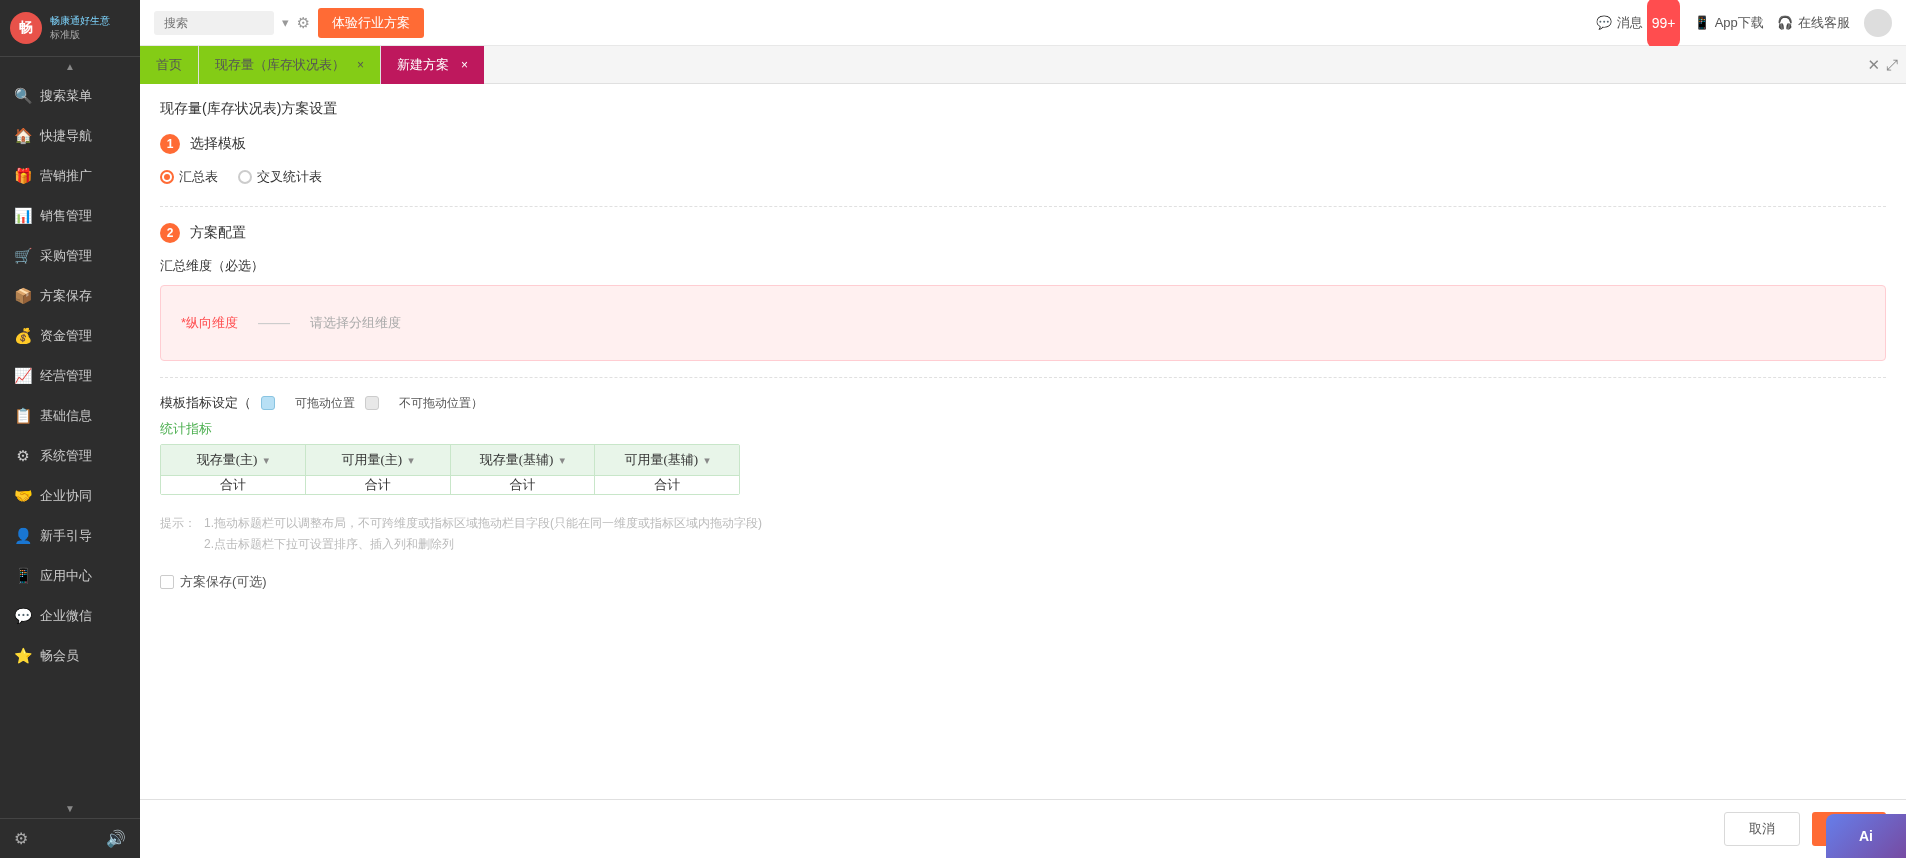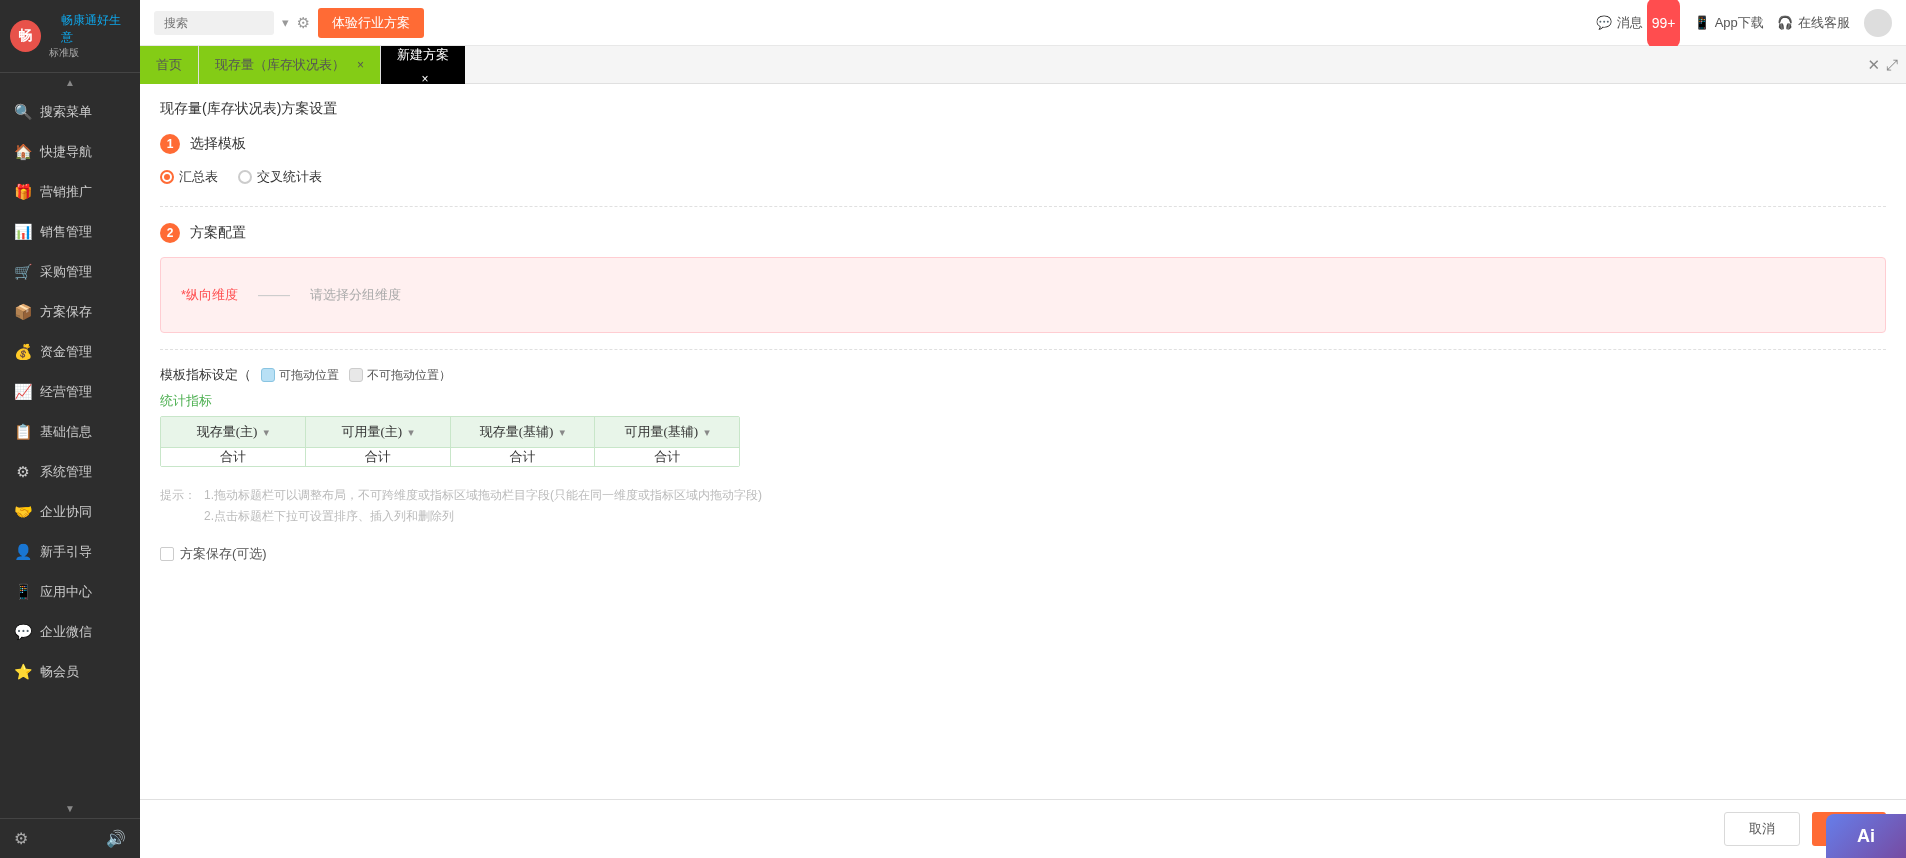--- a/index.html
+++ b/index.html
@@ -22,21 +22,21 @@
       align-items: center;
       gap: 8px;
     }
     .sidebar-logo-icon {
       width: 32px; height: 32px;
       background: #e8524a;
       border-radius: 50%;
       display: flex; align-items: center; justify-content: center;
       color: white; font-weight: bold; font-size: 14px;
     }
-    .sidebar-logo-text { font-size: 12px; color: #0ea5e9; line-height: 1.4; margin-left: 12px; }
+    .sidebar-logo-text { font-size: 10px; color: #7dd3fc; line-height: 1.4; }
     .sidebar-logo-badge { font-size: 10px; color: #aaa; }
     .sidebar-scroll-up, .sidebar-scroll-down {
       text-align: center; padding: 4px; color: #888; cursor: pointer; font-size: 10px;
     }
     .sidebar-nav { flex: 1; overflow: hidden; }
     .sidebar-item {
       display: flex; align-items: center; gap: 8px;
       padding: 11px 14px; color: #ccc; cursor: pointer;
       font-size: 13px;
     }
@@ -100,23 +100,22 @@
       display: flex; align-items: center;
       padding: 0 16px;
       font-size: 13px;
       color: #555;
       cursor: pointer;
       border-right: 1px solid #e0e0e0;
       background: #84cc16;
       gap: 8px;
     }
     .tab.active {
-      background: #000000; color: white;
+      background: #be185d; color: white;
       border-right: none;
-      flex-direction: column;
     }
     .tab .tab-close { font-size: 12px; cursor: pointer; color: inherit; margin-left: 4px; }
     .tab-home { border-right: 1px solid #e0e0e0; }
     .tabbar-window-btns {
       position: absolute; right: 0; top: 0; height: 38px;
       display: flex; align-items: center; gap: 6px; padding-right: 8px;
     }
     .win-btn { cursor: pointer; color: #888; font-size: 15px; }
 
     
@@ -180,21 +179,21 @@
       border-radius: 4px; padding: 28px 20px;
       display: flex; align-items: center; gap: 20px;
     }
     .dim-required-label { color: #ff4d4f; font-size: 13px; }
     .dim-arrow { color: #ccc; font-size: 16px; }
     .dim-placeholder { color: #aaa; font-size: 13px; }
 
     
     .metrics-label { font-size: 13px; color: #333; margin-bottom: 8px; display: flex; align-items: center; gap: 10px; }
     .movable-indicator {
-      display: inline-flex; align-items: center; gap: 4px;
+      display: inline-flex; align-items: center; gap: 20px;
       font-size: 12px; color: #555;
     }
     .movable-dot {
       width: 14px; height: 14px; border-radius: 3px;
       background: #b8e0f5; border: 1px solid #89c4e1;
     }
     .unmovable-dot {
       width: 14px; height: 14px; border-radius: 3px;
       background: #e8e8e8; border: 1px solid #ccc;
     }
@@ -265,21 +264,21 @@
     }
 
     
     ::-webkit-scrollbar { width: 5px; }
     ::-webkit-scrollbar-thumb { background: #ccc; border-radius: 3px; }
 
     
     .ai-float {
       position: fixed; right: 0; bottom: 0;
       background: linear-gradient(135deg, #667eea, #764ba2);
-      color: white; font-size: 18px; font-weight: bold;
+      color: white; font-size: 14px; font-weight: bold;
       width: 80px; height: 44px;
       display: flex; align-items: center; justify-content: center;
       border-radius: 8px 0 0 0;
       cursor: pointer;
       z-index: 999;
     }
   </style>
 </head>
 <body>
 
@@ -429,20 +428,21 @@
 
       <hr class="section-divider">
 
       <div class="section">
         <div class="section-header">
           <div class="section-num">2</div>
           <div class="section-title">方案配置</div>
         </div>
 
         <div class="section-body">
+          <div class="dimension-label">汇总维度（必选）</div>
           <div class="dimension-required">
             <span class="dim-required-label">*纵向维度</span>
             <span class="dim-arrow">——</span>
             <span class="dim-placeholder">请选择分组维度</span>
           </div>
         </div>
 
         <hr class="section-divider" style="margin-top:16px;">
 
         <div class="metrics-label">

